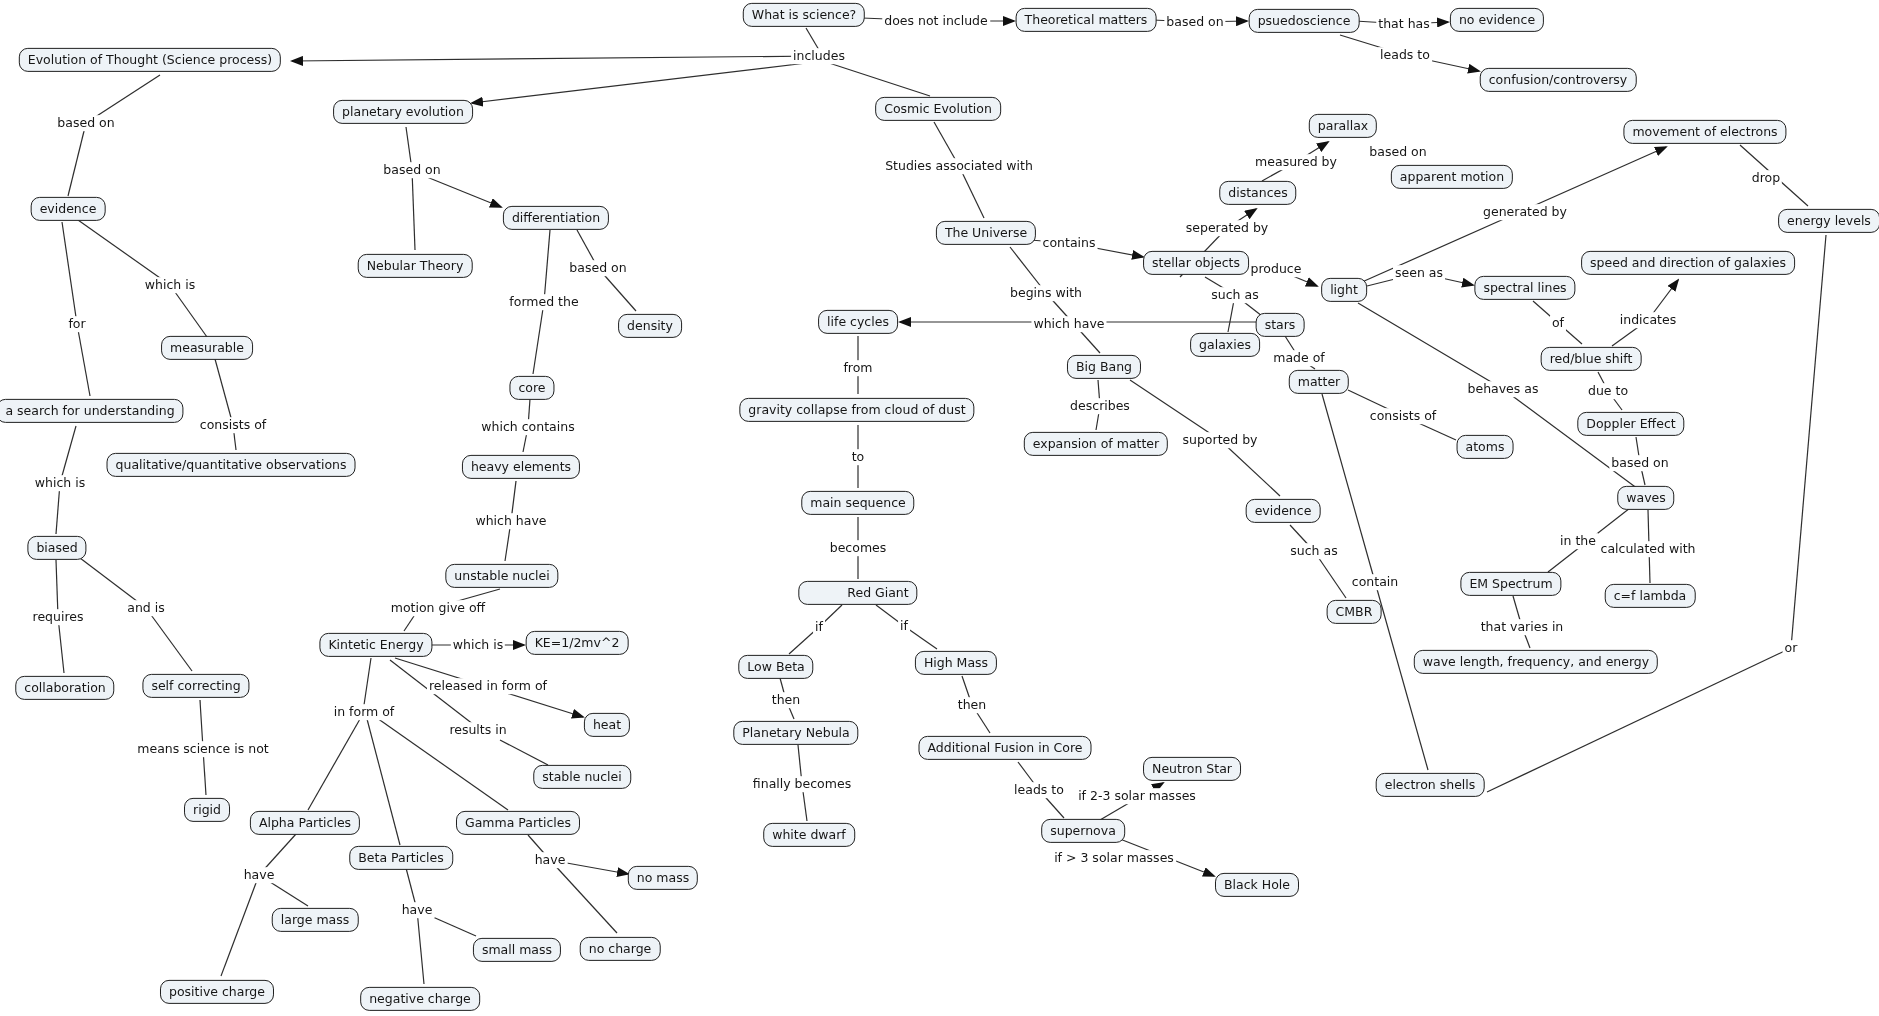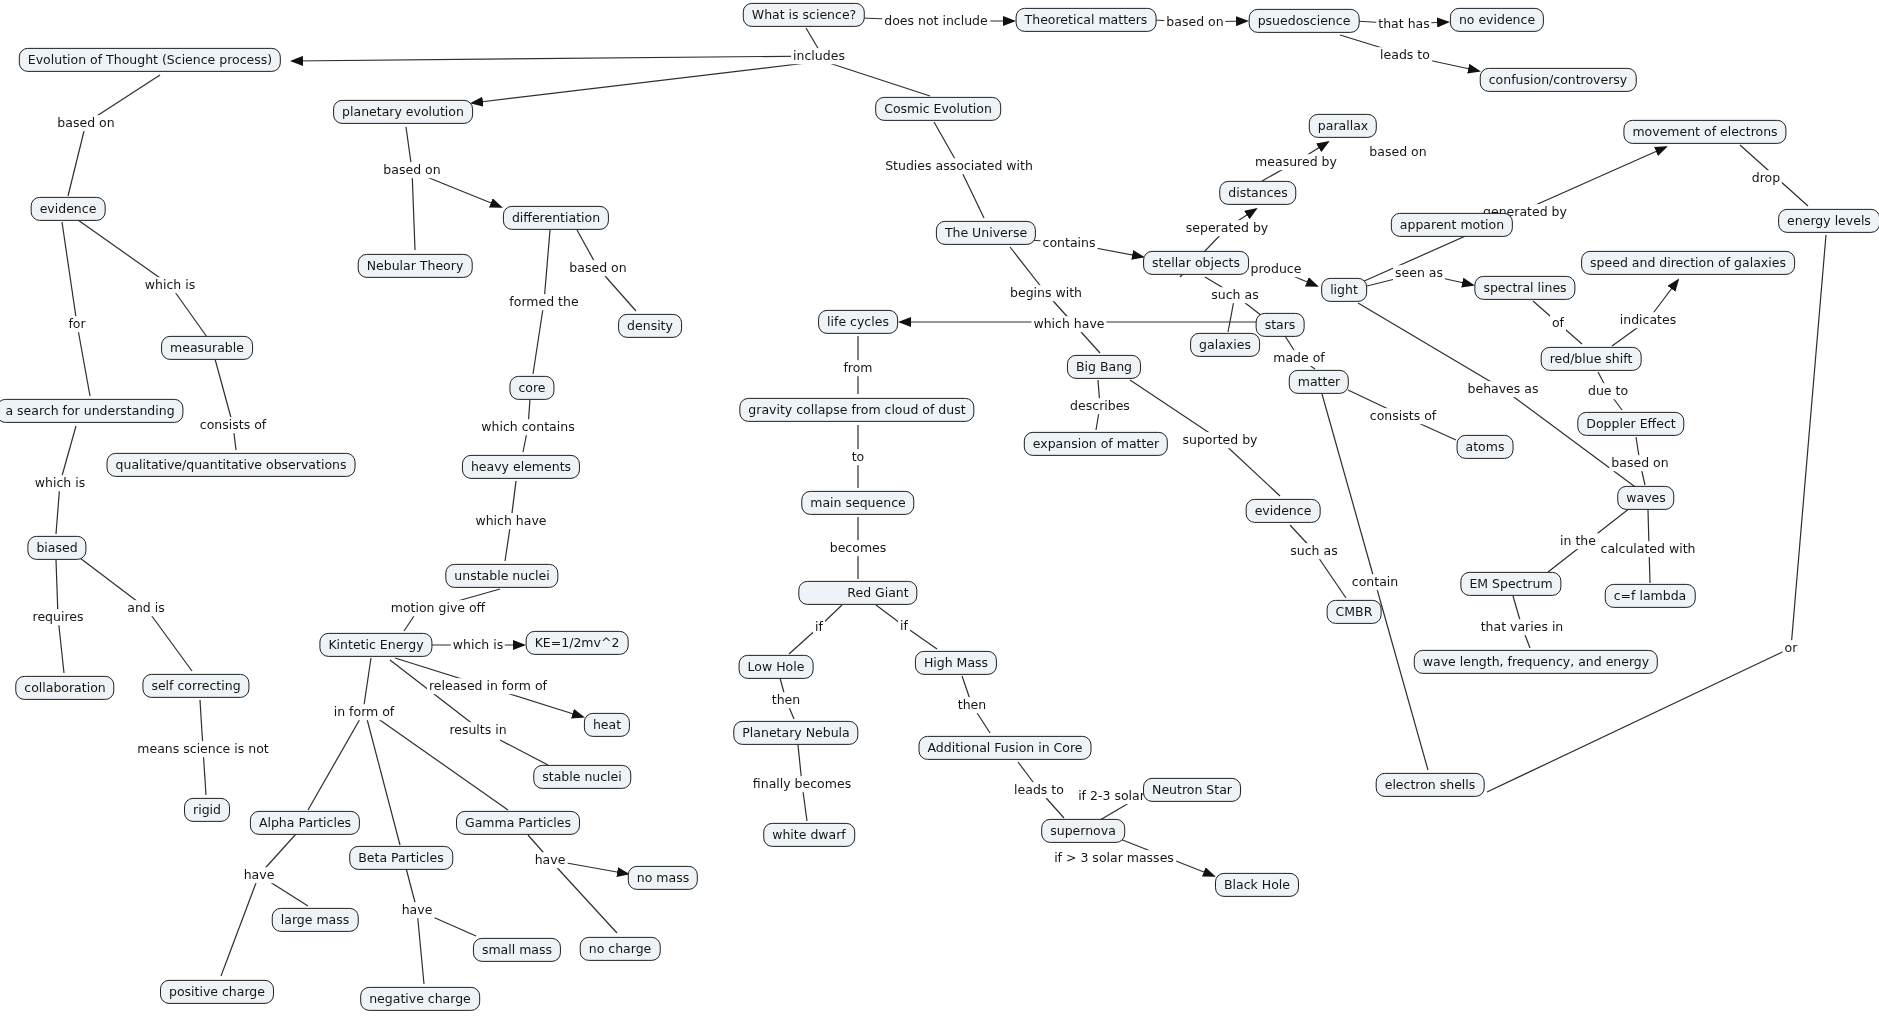--- a/index.html
+++ b/index.html
@@ -248,32 +248,32 @@
       <div class="node" style="left: 217px; top: 992px;">positive charge</div>
       <div class="node" style="left: 420px; top: 999px;">negative charge</div>
       <div class="node" style="left: 517px; top: 950px;">small mass</div>
       <div class="node" style="left: 620px; top: 949px;">no charge</div>
       <div class="node" style="left: 663px; top: 878px;">no mass</div>
       <div class="node" style="left: 809px; top: 835px;">white dwarf</div>
       <div class="node" style="left: 858px; top: 322px;">life cycles</div>
       <div class="node" style="left: 857px; top: 410px;">gravity collapse from cloud of dust</div>
       <div class="node" style="left: 858px; top: 503px;">main sequence</div>
       <div class="node" style="left: 858px; top: 593px; padding-left: 48px;">Red Giant</div>
-      <div class="node" style="left: 776px; top: 667px;">Low Hole</div>
+      <div class="node" style="left: 776px; top: 667px;">Low Beta</div>
       <div class="node" style="left: 956px; top: 663px;">High Mass</div>
       <div class="node" style="left: 796px; top: 733px;">Planetary Nebula</div>
       <div class="node" style="left: 1005px; top: 748px;">Additional Fusion in Core</div>
       <div class="node" style="left: 1083px; top: 831px;">supernova</div>
-      <div class="node" style="left: 1192px; top: 769px; margin-top: 21px;">Neutron Star</div>
+      <div class="node" style="left: 1192px; top: 769px;">Neutron Star</div>
       <div class="node" style="left: 1257px; top: 885px;">Black Hole</div>
       <div class="node" style="left: 986px; top: 233px; text-align: right;">The Universe</div>
       <div class="node" style="left: 1196px; top: 263px;">stellar objects</div>
       <div class="node" style="left: 1258px; top: 193px;">distances</div>
       <div class="node" style="left: 1343px; top: 126px;">parallax</div>
-      <div class="node" style="left: 1452px; top: 177px; margin-top: 48px;">apparent motion</div>
+      <div class="node" style="left: 1452px; top: 177px;">apparent motion</div>
       <div class="node" style="left: 1344px; top: 290px;">light</div>
       <div class="node" style="left: 1280px; top: 325px;">stars</div>
       <div class="node" style="left: 1225px; top: 345px;">galaxies</div>
       <div class="node" style="left: 1104px; top: 367px;">Big Bang</div>
       <div class="node" style="left: 1096px; top: 444px; text-align: right;">expansion of matter</div>
       <div class="node" style="left: 1283px; top: 511px;">evidence</div>
       <div class="node" style="left: 1354px; top: 612px;">CMBR</div>
       <div class="node" style="left: 1319px; top: 382px;">matter</div>
       <div class="node" style="left: 1485px; top: 447px;">atoms</div>
       <div class="node" style="left: 1705px; top: 132px;">movement of electrons</div>

